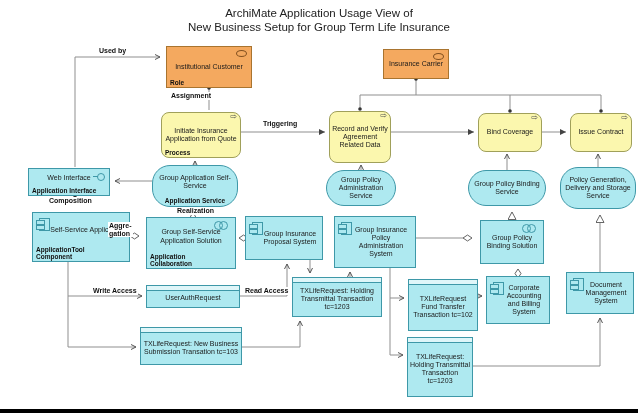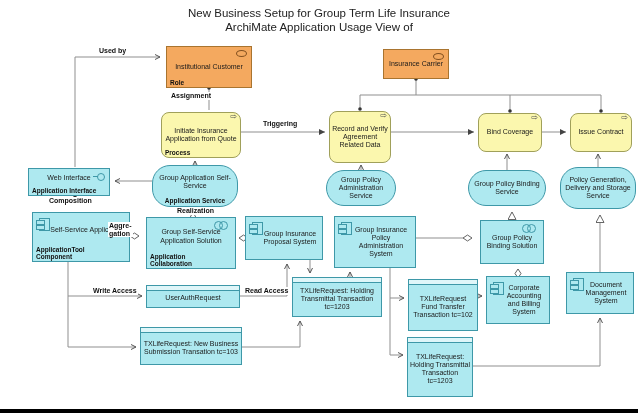--- a/index.html
+++ b/index.html
@@ -46,22 +46,22 @@
   .elabel{position:absolute;z-index:3;font-size:7px;font-weight:bold;color:#111;
        background:var(--bg);padding:0 1px;line-height:1.1;}
   #bottom-bar{position:absolute;left:0;bottom:0;width:100%;height:4px;background:#000;z-index:4;}
 </style>
 </head>
 <body>
 
 <div id="stage">
 
   <div id="title">
+    <div>ArchiMate Application Usage View of</div>
     <div>New Business Setup for Group Term Life Insurance</div>
-    <div>ArchiMate Application Usage View of</div>
   </div>
 
   <svg class="wires" width="638" height="413">
     <defs>
       <marker id="arrow-open" markerWidth="8" markerHeight="8" refX="6" refY="3.5" orient="auto" markerUnits="userSpaceOnUse">
         <path d="M1,1 L6,3.5 L1,6" fill="none" stroke="#555" stroke-width="1"></path>
       </marker>
       <marker id="arrow-filled" markerWidth="8" markerHeight="8" refX="6" refY="3.5" orient="auto" markerUnits="userSpaceOnUse">
         <polygon points="0,0.5 6,3.5 0,6.5" fill="#444"></polygon>
       </marker>

